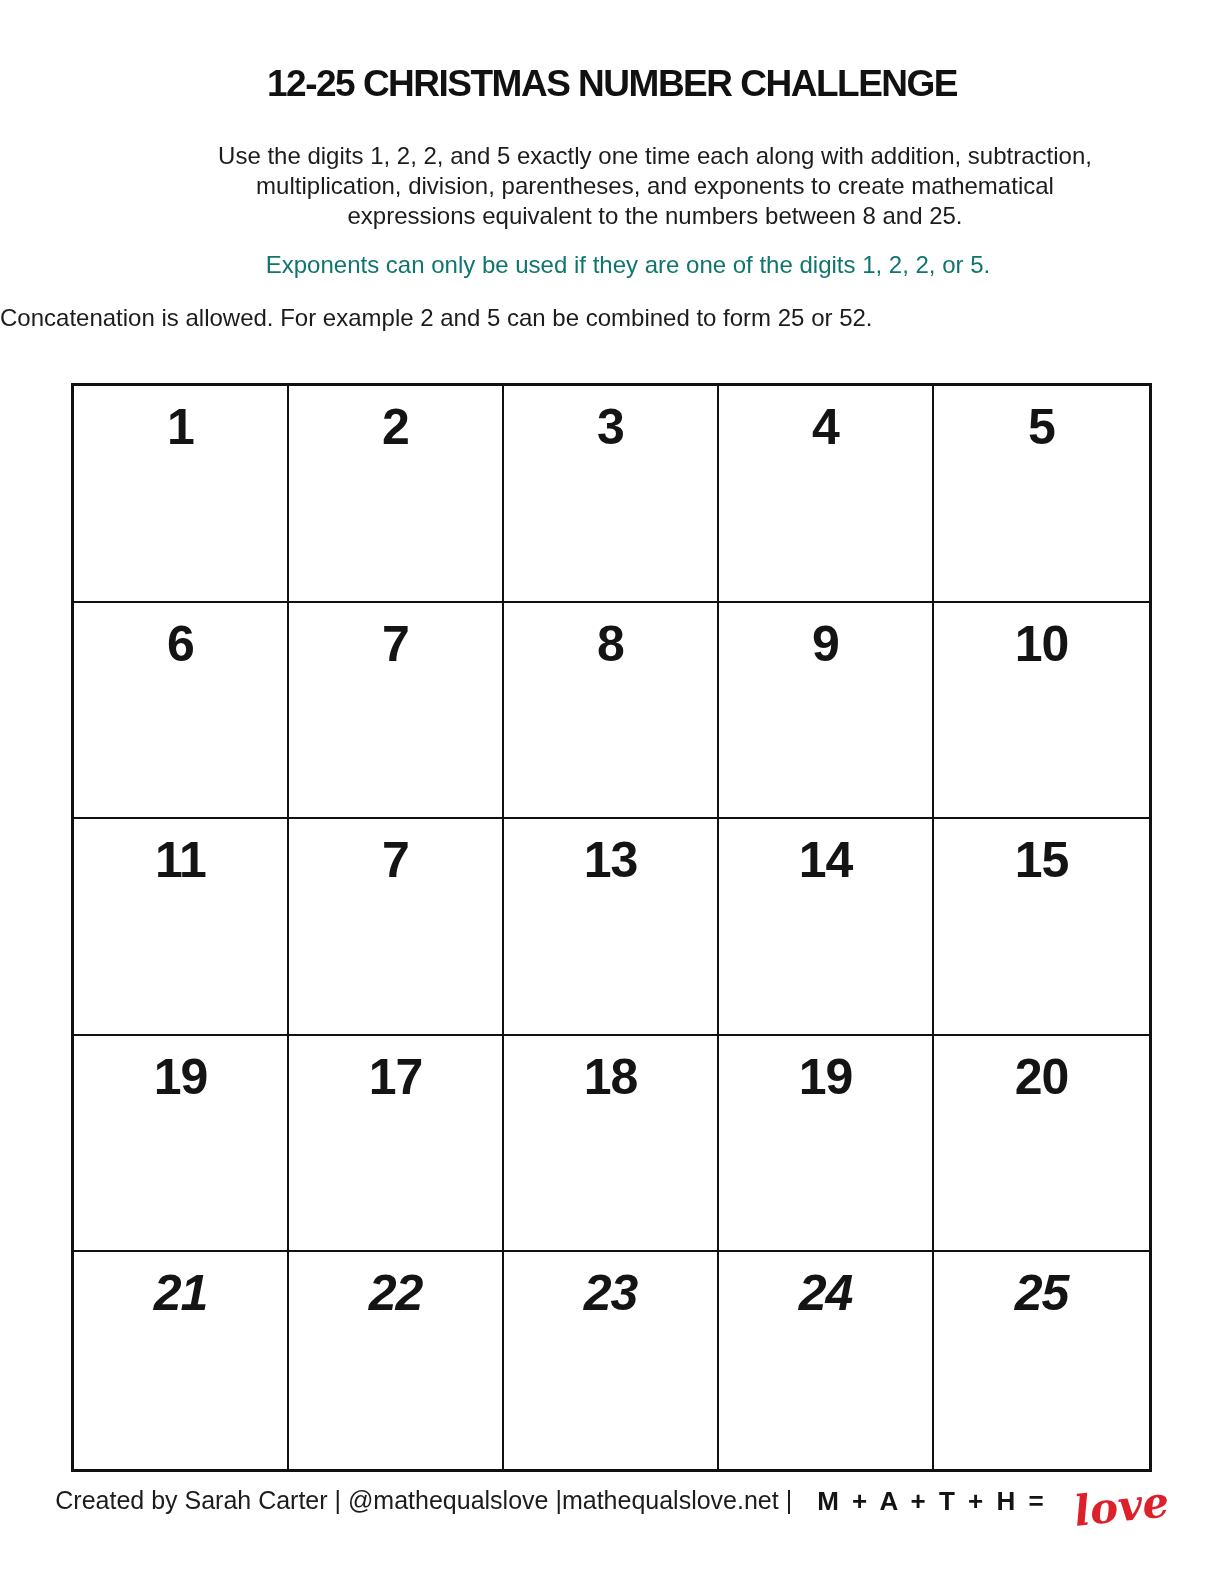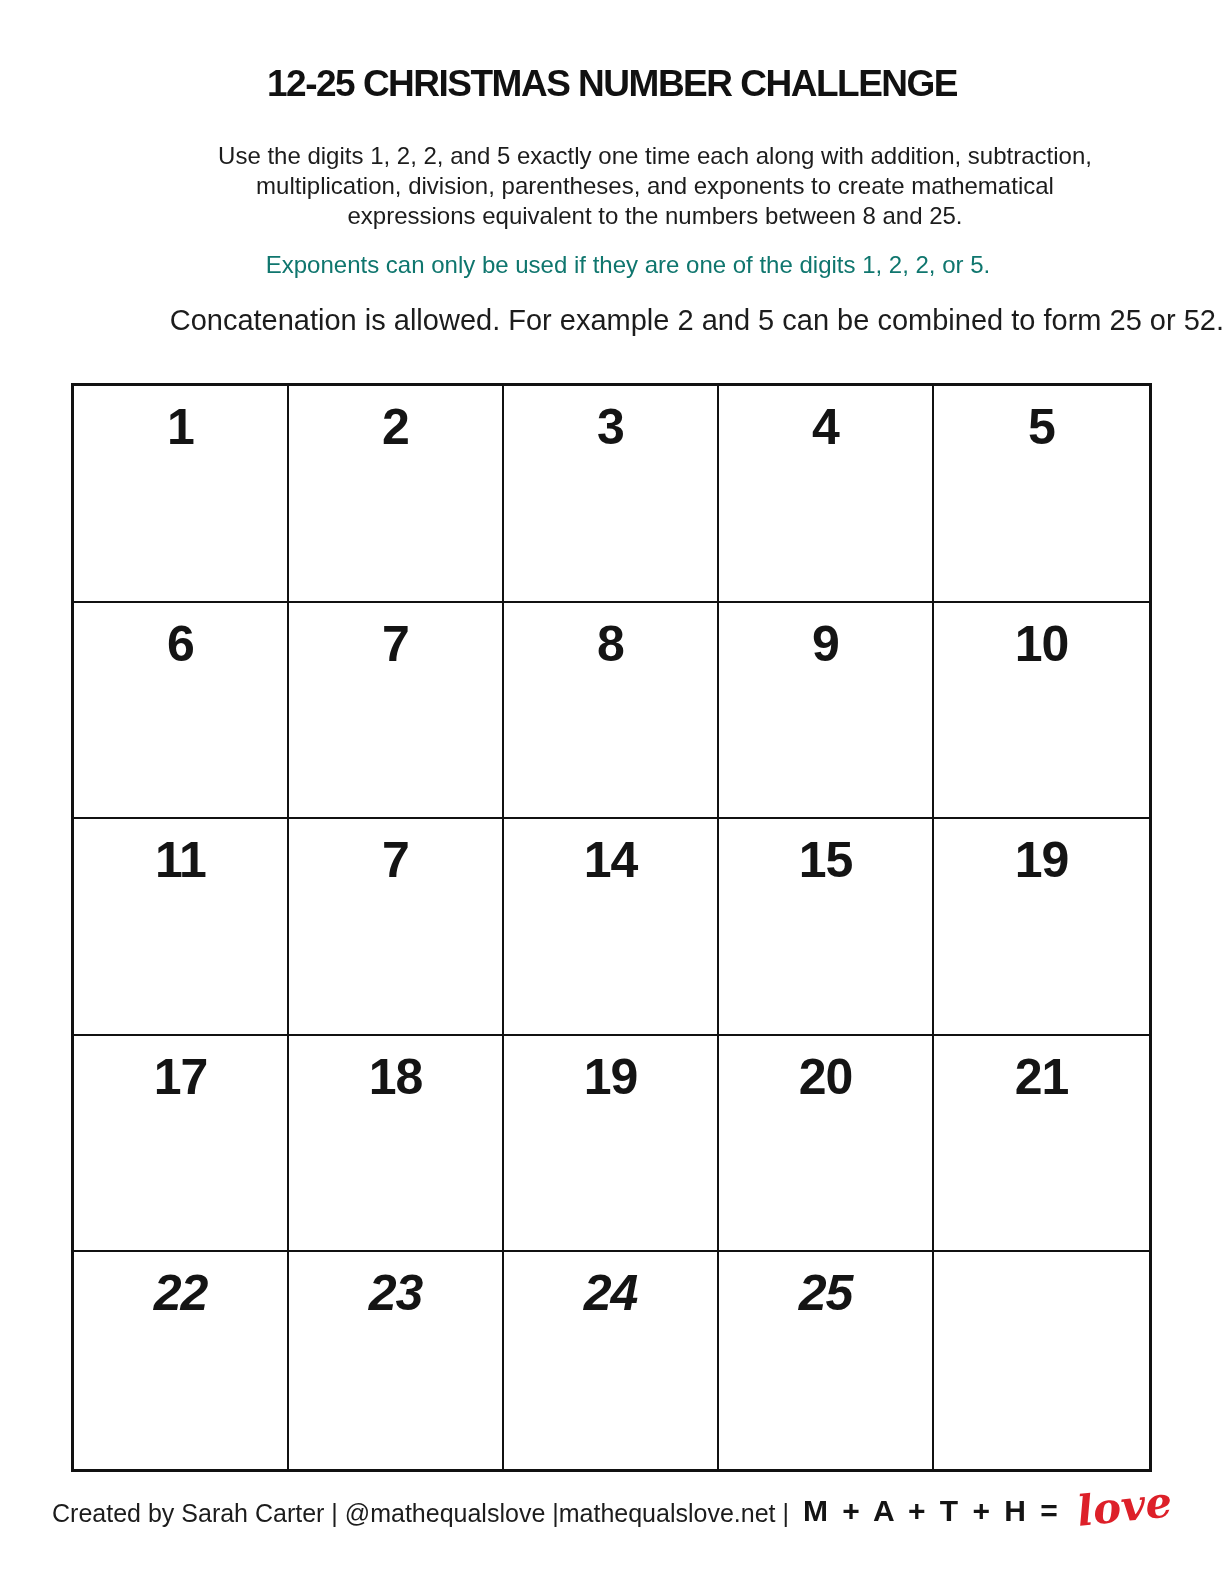--- a/index.html
+++ b/index.html
@@ -43,22 +43,22 @@
     width: 100%;
     text-align: center;
     font-size: 24px;
     color: #0f766e;
   }
   .para3 {
     position: absolute;
     top: 304px;
     left: 0;
     width: 100%;
-    text-align: right;
-    font-size: 29px;
+    text-align: left;
+    font-size: 24px;
     color: #1c1c1c;
   }
   .grid {
     position: absolute;
     left: 71px;
     top: 383px;
     width: 1081px;
     height: 1089px;
     border: 3px solid #111111;
     box-sizing: border-box;
@@ -80,30 +80,30 @@
   }
   .cell:nth-child(5n) { border-right: none; }
   .cell:nth-child(n+21) { border-bottom: none; font-style: italic; }
   .footer {
     position: absolute;
     top: 1486px;
     left: 0;
     width: 100%;
     display: flex;
     justify-content: center;
-    align-items: flex-end;
-    gap: 14px;
+    align-items: flex-start;
+    gap: 25px;
   }
   .credit {
     font-size: 25px;
     color: #1c1c1c;
     white-space: nowrap;
   }
   .math-brand {
-    font-size: 30px;
+    font-size: 26px;
     font-weight: 700;
     letter-spacing: 3px;
     color: #141414;
     white-space: nowrap;
   }
   .love-script {
     font-family: "DejaVu Serif", serif;
     font-style: italic;
     font-weight: 700;
     font-size: 42px;
@@ -136,20 +136,21 @@
     <div class="cell">3</div>
     <div class="cell">4</div>
     <div class="cell">5</div>
     <div class="cell">6</div>
     <div class="cell">7</div>
     <div class="cell">8</div>
     <div class="cell">9</div>
     <div class="cell">10</div>
     <div class="cell">11</div>
     <div class="cell">7</div>
+    <div class="cell">13</div>
     <div class="cell">14</div>
     <div class="cell">15</div>
     <div class="cell">19</div>
     <div class="cell">17</div>
     <div class="cell">18</div>
     <div class="cell">19</div>
     <div class="cell">20</div>
     <div class="cell">21</div>
     <div class="cell">22</div>
     <div class="cell">23</div>

